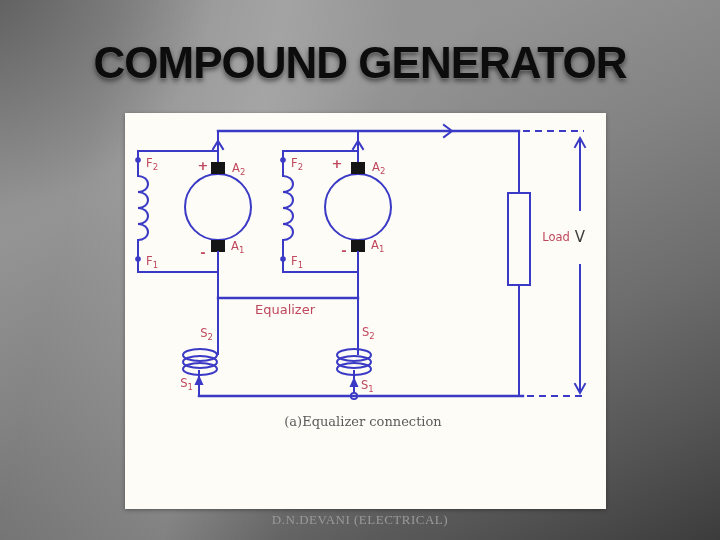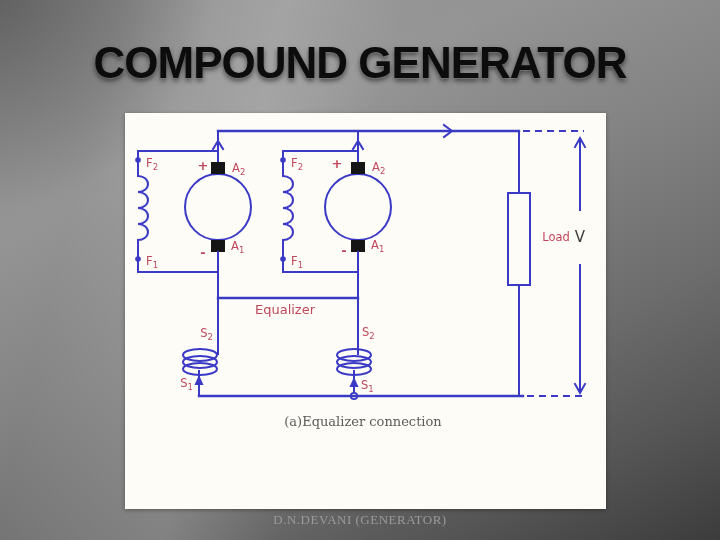--- a/index.html
+++ b/index.html
@@ -135,14 +135,14 @@
       <text class="lbl" x="237" y="223"><tspan>S</tspan><tspan class="sub" dy="2.5">2</tspan></text>
       <text class="lbl" x="236" y="276"><tspan>S</tspan><tspan class="sub" dy="2.5">1</tspan></text>
 
       <text class="eq" x="160" y="201" text-anchor="middle">Equalizer</text>
       <text class="loadlbl" x="431" y="128" text-anchor="middle">Load</text>
       <text class="vlbl" x="455" y="129" text-anchor="middle">V</text>
       <text class="caption" x="238" y="313" text-anchor="middle">(a)Equalizer connection</text>
     </svg>
   </div>
 
-  <div class="footer">D.N.DEVANI (GENERATOR)</div>
+  <div class="footer">D.N.DEVANI (ELECTRICAL)</div>
 </div>
 
 </body></html>

